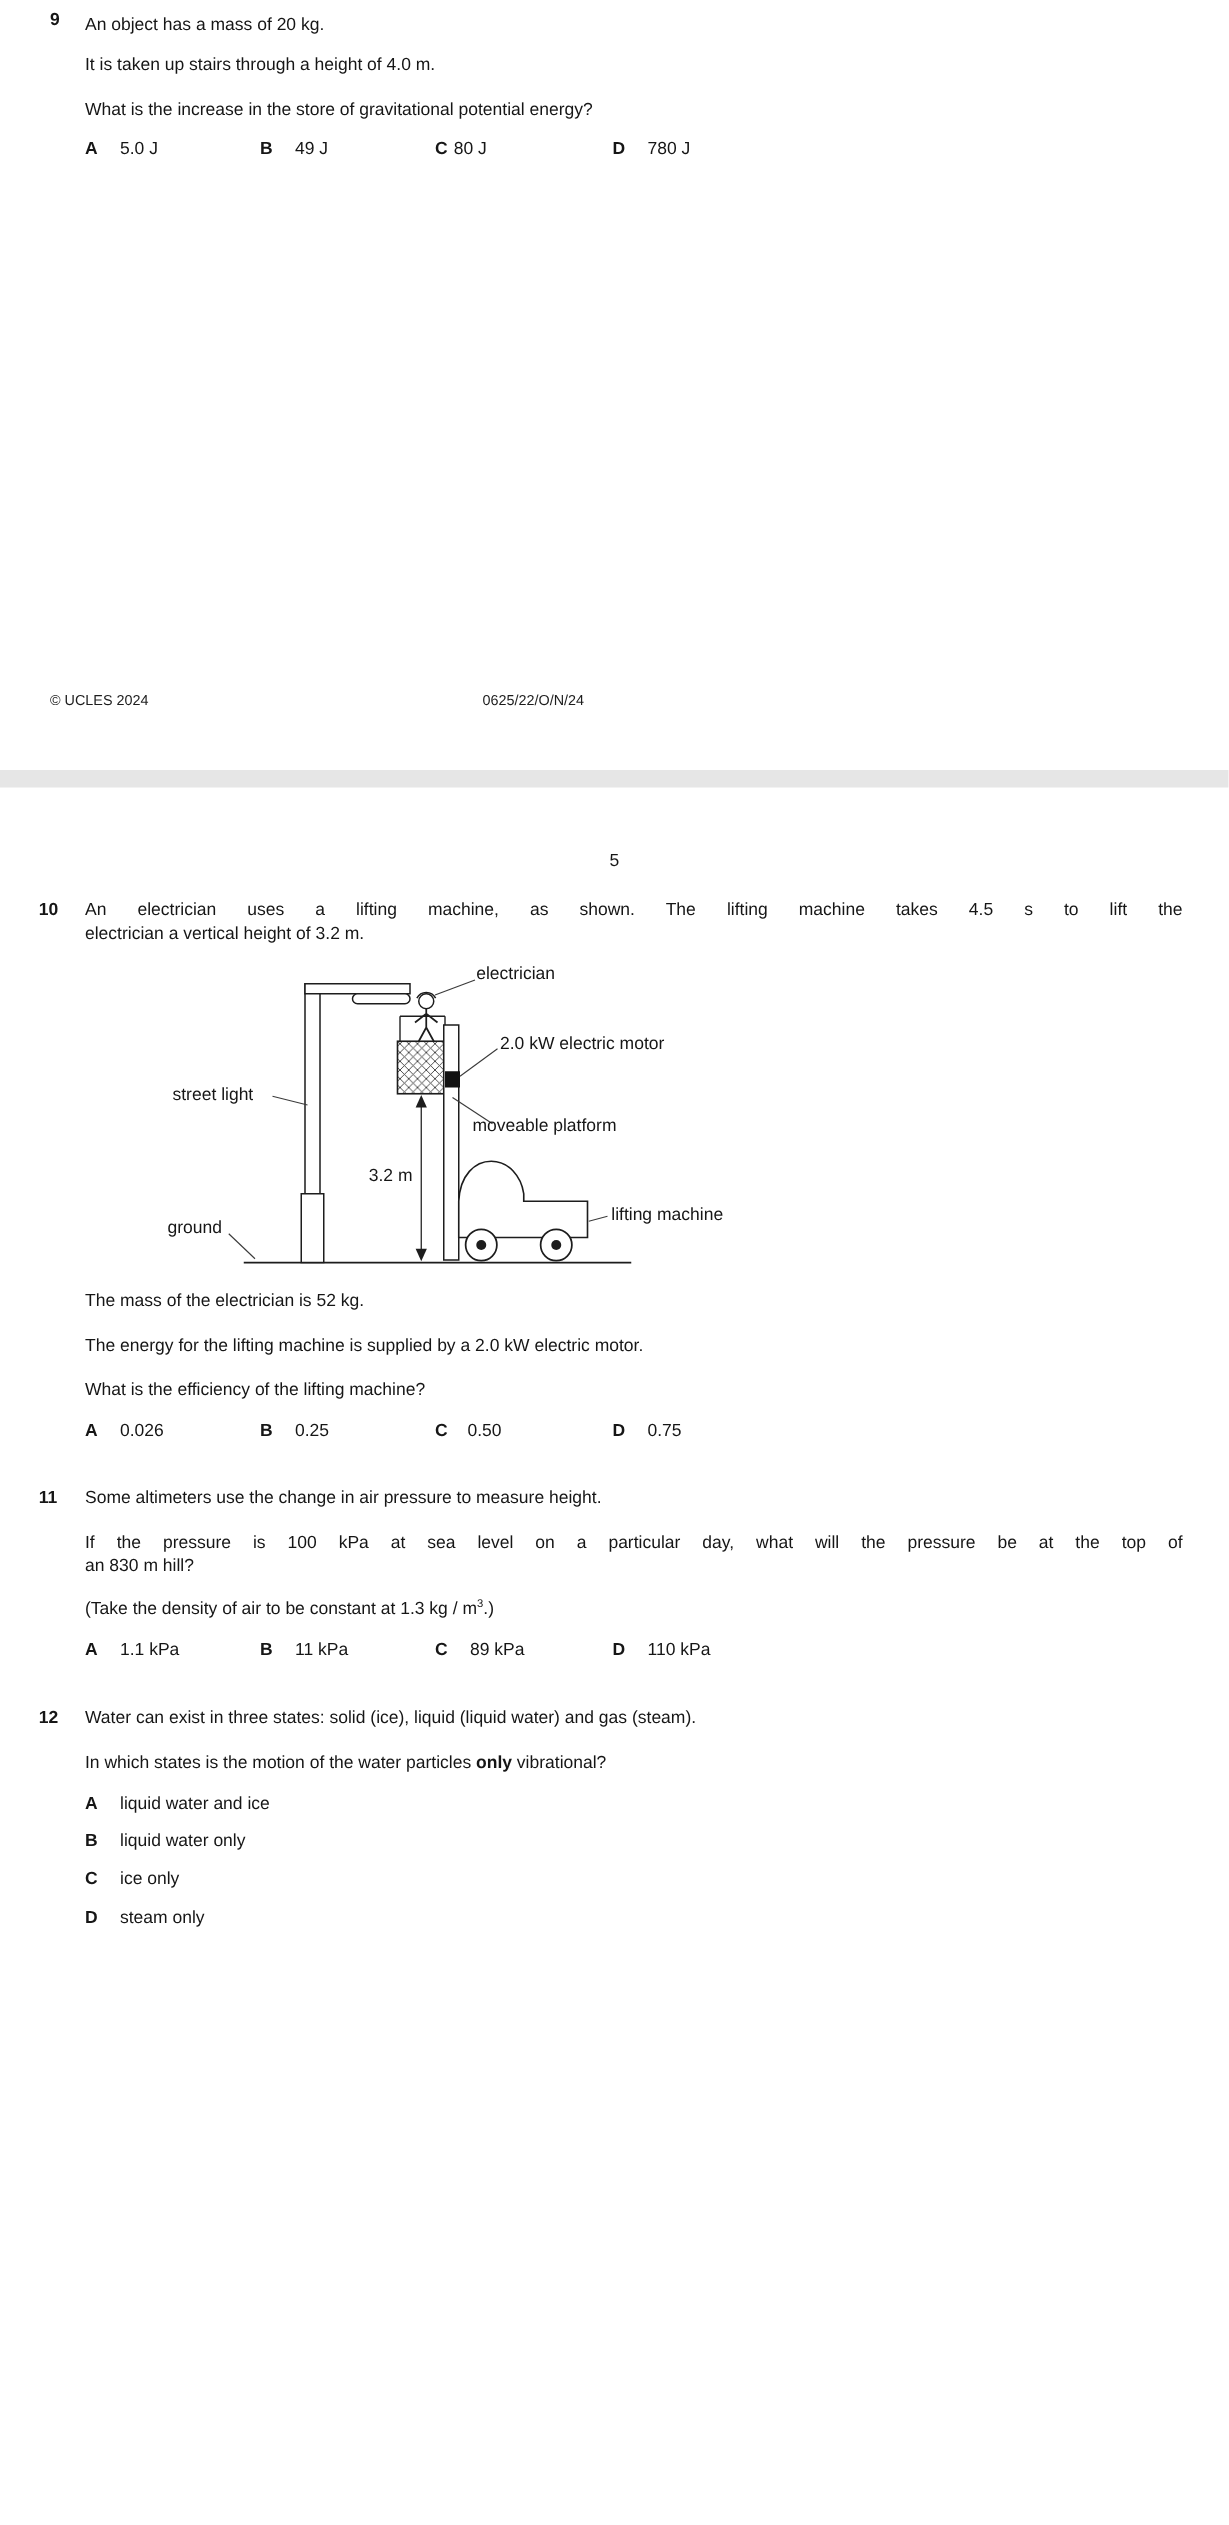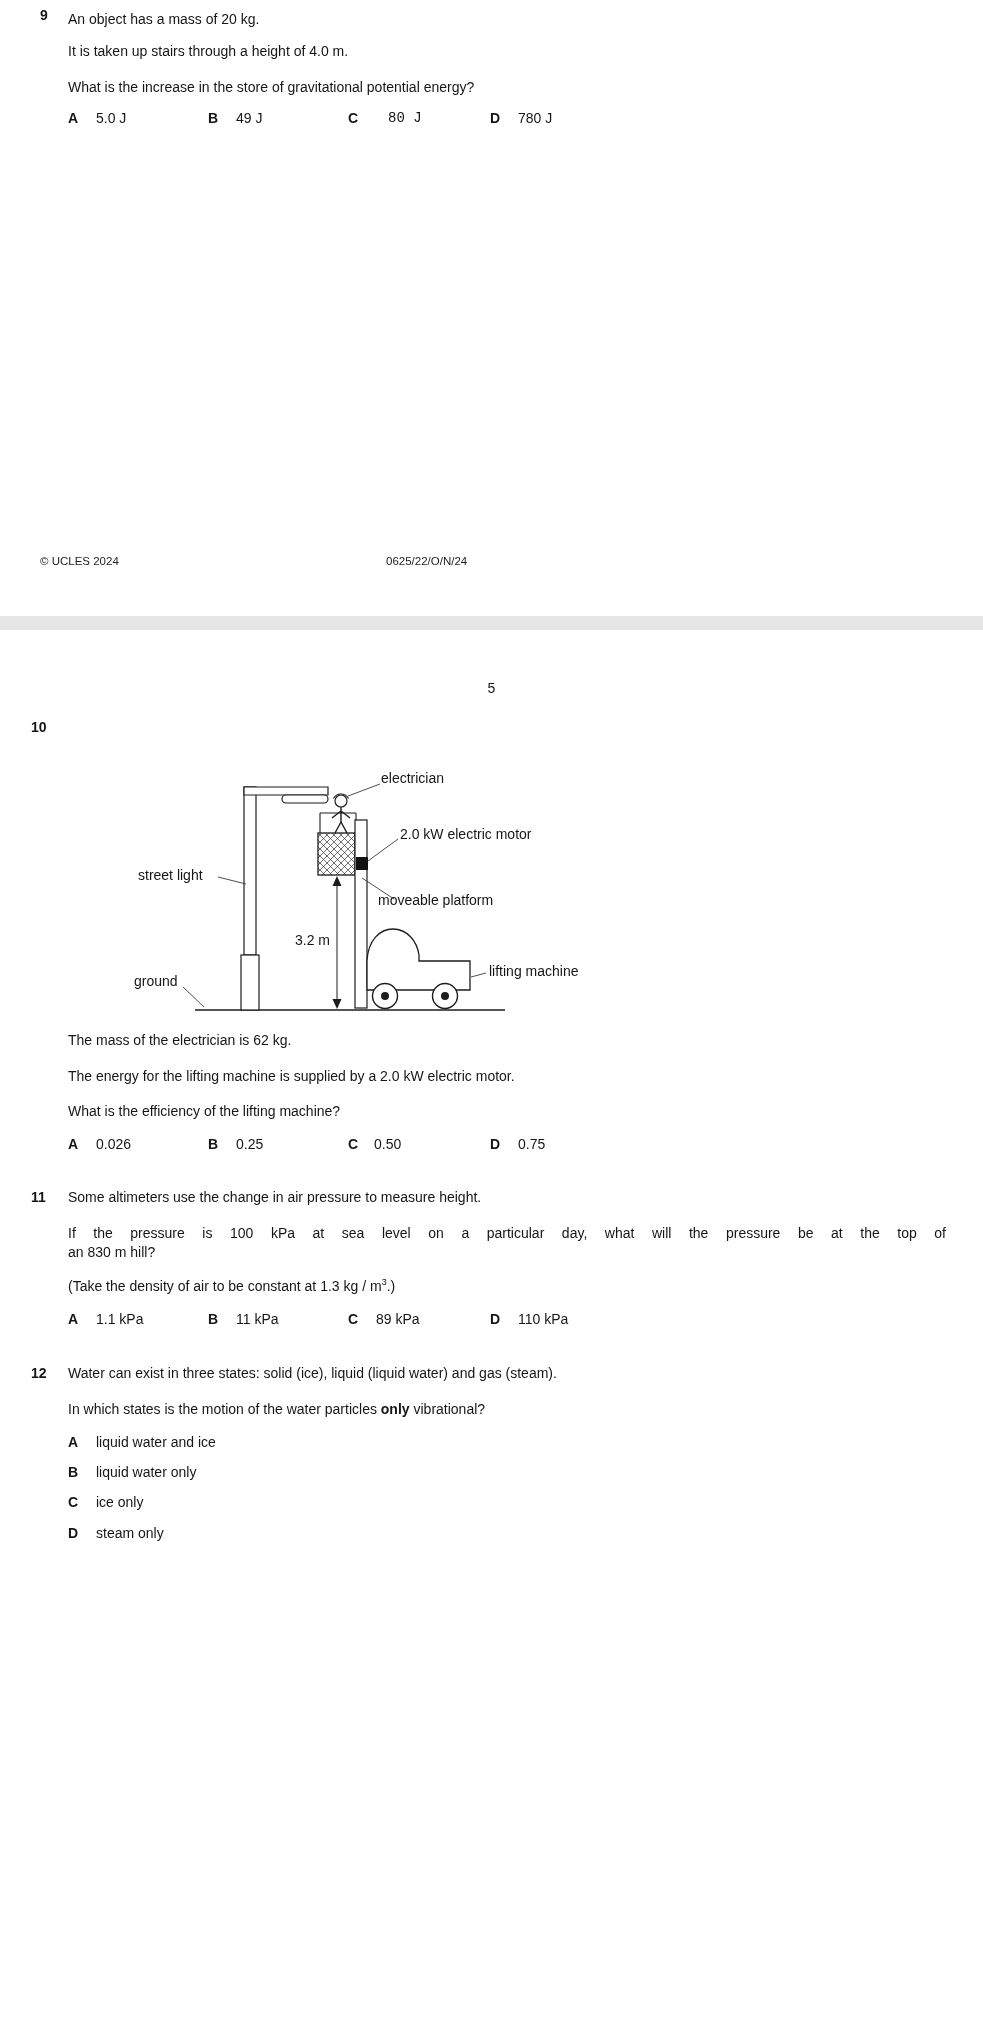--- a/index.html
+++ b/index.html
@@ -31,33 +31,37 @@
   <div class="t" style="left:68px; top:10px;">An object has a mass of 20 kg.</div>
   <div class="t" style="left:68px; top:42px;">It is taken up stairs through a height of 4.0 m.</div>
   <div class="t" style="left:68px; top:78px;">What is the increase in the store of gravitational potential energy?</div>
 
   <div class="optrow" style="top:110px;">
     <span class="b" style="left:68px;">A</span>
     <span style="left:96px;">5.0 J</span>
     <span class="b" style="left:208px;">B</span>
     <span style="left:236px;">49 J</span>
     <span class="b" style="left:348px;">C</span>
-    <span style="left:388px;font-family:Liberation Mono, monospace;">80 J</span>
+    <span style="left:363px;">80 J</span>
     <span class="b" style="left:490px;">D</span>
     <span style="left:518px;">780 J</span>
   </div>
 
   <div class="t footer" style="left:40px; top:552px;">© UCLES 2024</div>
   <div class="t footer" style="left:386px; top:552px;">0625/22/O/N/24</div>
 
   <div class="band" style="top:616px;"></div>
 
   <div class="pagenum">5</div>
 
   <div class="t b" style="left:31px; top:718px;">10</div>
+  <div class="para" style="left:68px; top:718px; width:878px;">
+    <div class="jl">An electrician uses a lifting machine, as shown. The lifting machine takes 4.5 s to lift the</div>
+    <div>electrician a vertical height of 3.2 m.</div>
+  </div>
 
   <svg style="position:absolute; left:180px; top:765px;" width="345" height="255" viewBox="0 0 345 255">
     <defs>
       <pattern id="xhatch" width="7" height="7" patternUnits="userSpaceOnUse">
         <path d="M0,7 L7,0 M0,0 L7,7" stroke="#333" stroke-width="0.7"></path>
       </pattern>
     </defs>
 
     <line x1="15" y1="245" x2="325" y2="245" stroke="#1d1d1d" stroke-width="1.4"></line>
 
@@ -107,21 +111,21 @@
   </svg>
 
   <div class="lbl" style="left:381px; top:770px;">electrician</div>
   <div class="lbl" style="left:400px; top:826px;">2.0 kW electric motor</div>
   <div class="lbl" style="left:138px; top:867px;">street light</div>
   <div class="lbl" style="left:378px; top:892px;">moveable platform</div>
   <div class="lbl" style="left:295px; top:932px;">3.2 m</div>
   <div class="lbl" style="left:134px; top:973px;">ground</div>
   <div class="lbl" style="left:489px; top:963px;">lifting machine</div>
 
-  <div class="t" style="left:68px; top:1031px;">The mass of the electrician is 62 kg.</div>
+  <div class="t" style="left:68px; top:1031px;">The mass of the electrician is 52 kg.</div>
   <div class="t" style="left:68px; top:1067px;">The energy for the lifting machine is supplied by a 2.0 kW electric motor.</div>
   <div class="t" style="left:68px; top:1102px;">What is the efficiency of the lifting machine?</div>
 
   <div class="optrow" style="top:1136px;">
     <span class="b" style="left:68px;">A</span>
     <span style="left:96px;">0.026</span>
     <span class="b" style="left:208px;">B</span>
     <span style="left:236px;">0.25</span>
     <span class="b" style="left:348px;">C</span>
     <span style="left:374px;">0.50</span>

